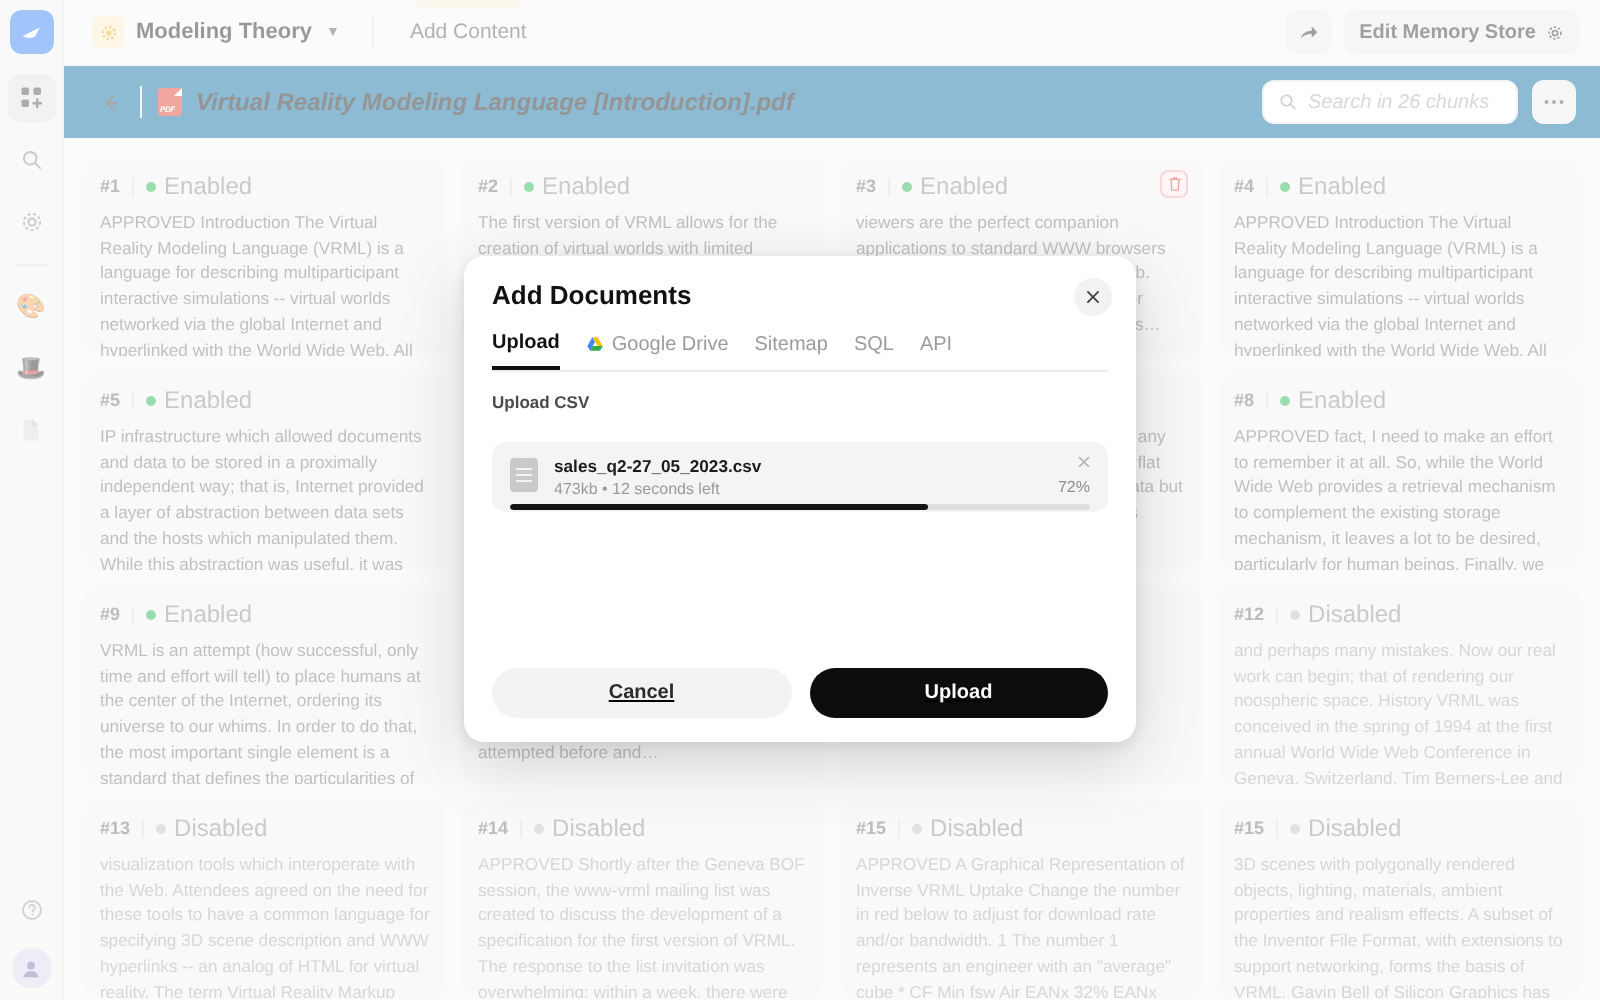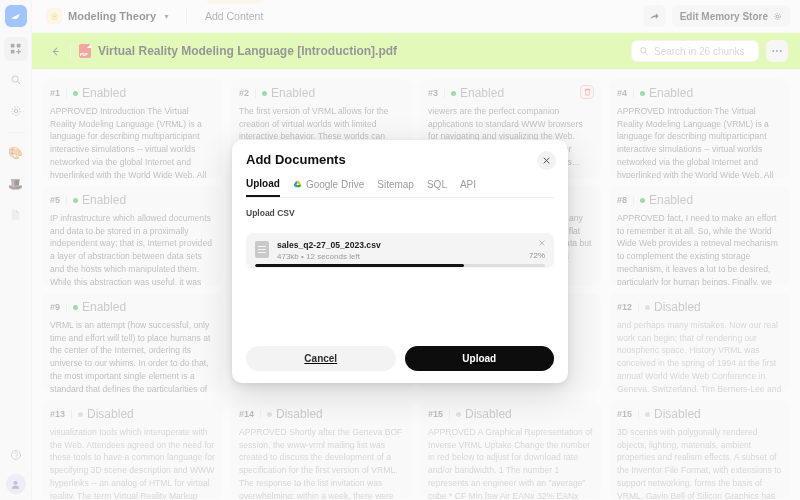--- a/index.html
+++ b/index.html
@@ -79,25 +79,26 @@
     font-size: 10px; color: #333; padding: 0 6px;
   }
   .mem-btn {
     height: 22px; border-radius: 6px; background: #ececec;
     display: flex; align-items: center; gap: 5px;
     padding: 0 8px; font-size: 10px; color: #2b2b2b; font-weight: 600;
   }
 
   
   .subhead {
-    height: 38px; background: #bef264;
+    height: 38px; background: #0369a1;
     border-top: 1px solid #ededed;
     border-bottom: 1px solid #ededed;
     display: flex; align-items: center; padding: 0 12px 0 14px;
     flex-shrink: 0;
+    font-style: italic;
   }
   .back-btn {
     width: 18px; height: 18px; border-radius: 5px;
     display:flex; align-items:center; justify-content:center;
     font-size: 11px; color: #444;
   }
   .sub-sep { width:1px; height:16px; background:#e3e3e3; margin: 0 8px 0 6px; }
   .pdf-ico {
     width: 12px; height: 14px; border-radius: 2px; background: #e23b2e;
     position: relative; margin-right: 7px; flex-shrink: 0;
@@ -154,21 +155,21 @@
     display:flex; align-items:center; justify-content:center;
     font-size: 7px; color: #e23b2e;
   }
 
   
   .overlay {
     position: absolute; inset: 0;
     background: rgba(255,255,255,0.55);
   }
   .modal {
-    position: absolute; left: 232px; top: 140px;
+    position: absolute; left: 232px; top: 128px;
     width: 336px; height: 243px;
     background: #fff; border-radius: 10px;
     box-shadow: 0 10px 34px rgba(0,0,0,0.16), 0 2px 7px rgba(0,0,0,0.08);
     padding: 12px 14px 12px;
     display: flex; flex-direction: column;
   }
   .modal-title { font-size: 13px; font-weight: bold; color: #111; }
   .modal-close {
     position:absolute; top: 11px; right: 12px;
     width: 19px; height: 19px; border-radius: 50%;

